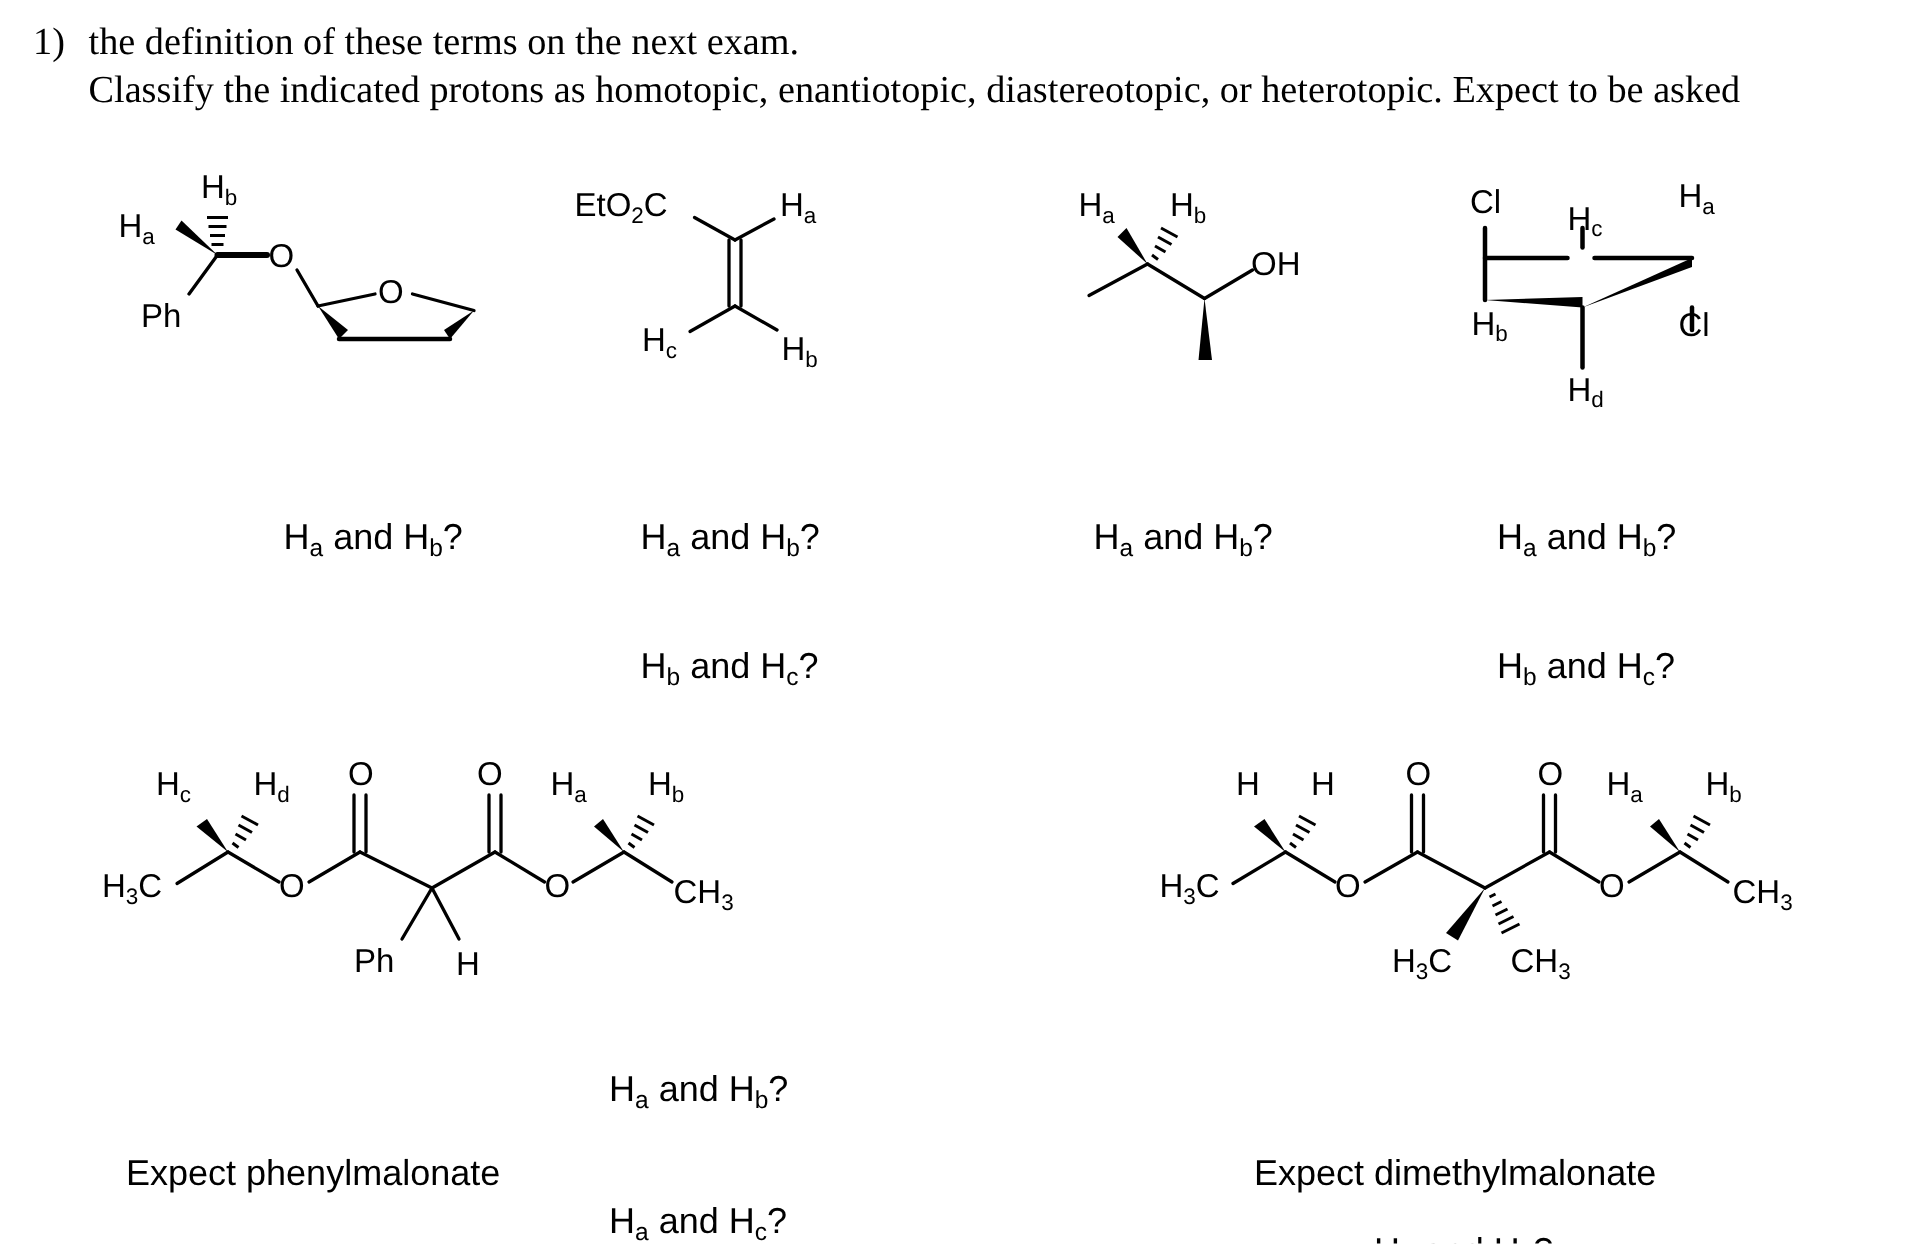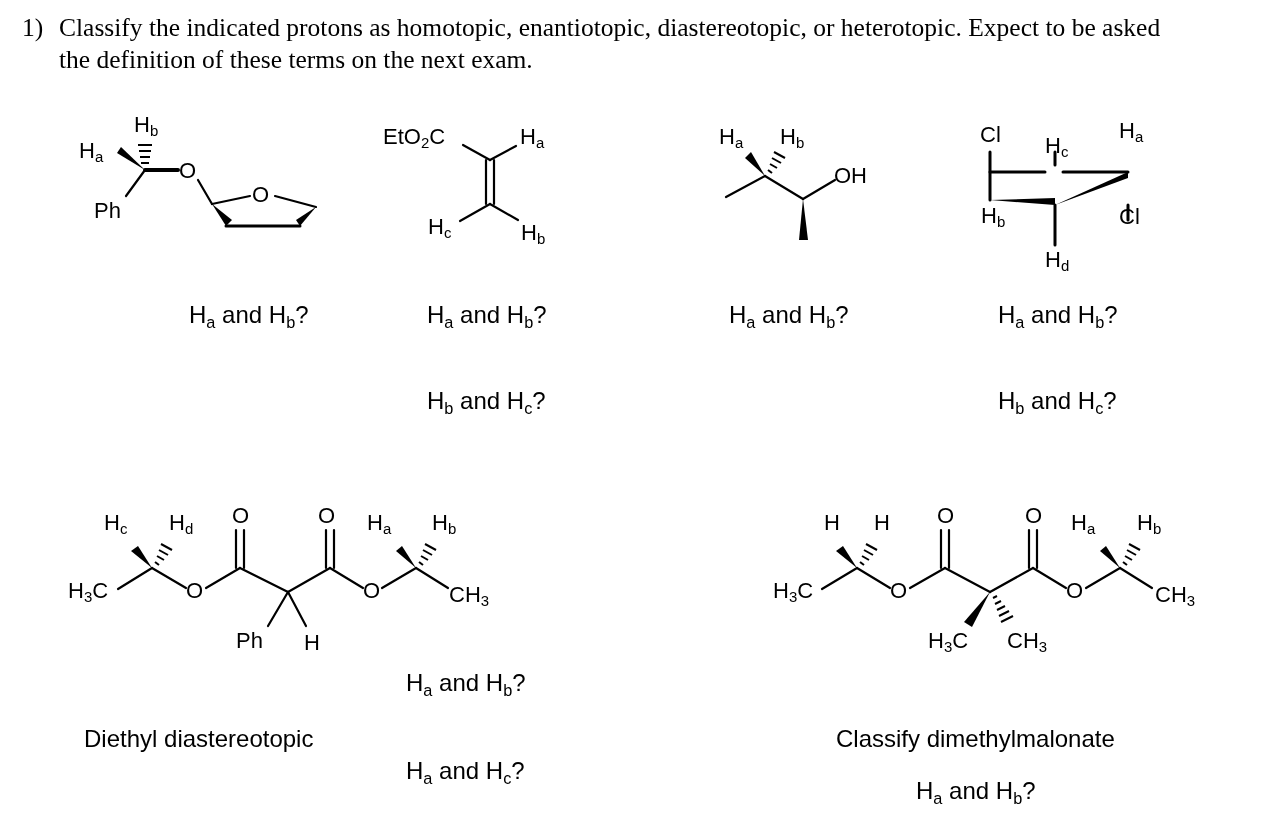--- a/index.html
+++ b/index.html
@@ -1,33 +1,33 @@
 <!DOCTYPE html>
 <html><head>
 <meta charset="utf-8">
 <style>
   html, body { margin: 0; padding: 0; background: #ffffff; }
   body { width: 1276px; height: 829px; position: relative; overflow: hidden; color: #000; }
   .question { position: absolute; left: 22px; top: 12px; width: 1250px;
     font-family: "Liberation Serif", serif; font-size: 25.5px; line-height: 32px; }
   .question .num { position: absolute; left: 0; top: 0; }
   .question .text { position: absolute; left: 37px; top: 0; width: 1210px; }
-  .lbl { position: absolute; font-family: "Liberation Sans", sans-serif; font-size: 24px; white-space: nowrap; line-height: 1; }
+  .lbl { position: absolute; font-family: "Liberation Sans", sans-serif; font-size: 24px; white-space: nowrap; line-height: 1; margin-top: 44px; }
   .atom { position: absolute; font-family: "Liberation Sans", sans-serif; font-size: 22px; white-space: nowrap; line-height: 1; }
   sub { font-size: 0.68em; vertical-align: -0.3em; line-height: 0; }
   svg.bonds { position: absolute; left: 0; top: 0; }
 </style>
 </head>
 <body>
 
 <div class="question">
   <span class="num">1)</span>
   <div class="text">
+    <div>the definition of these terms on the next exam.</div>
     <div>Classify the indicated protons as homotopic, enantiotopic, diastereotopic, or heterotopic.  Expect to be asked</div>
-    <div>the definition of these terms on the next exam.</div>
   </div>
 </div>
 
 <svg class="bonds" width="1276" height="829">
   <g stroke="#000" stroke-width="2.2" fill="none" stroke-linecap="round">
 
     <line x1="145" y1="170" x2="178" y2="170" stroke-width="4"></line>
     <line x1="145" y1="170" x2="126" y2="196"></line>
     <line x1="198" y1="180" x2="212" y2="204"></line>
     <line x1="212" y1="204" x2="250" y2="196"></line>
@@ -171,33 +171,33 @@
   <span class="atom" style="left:68px;top:580px"><span>H</span><sub>3</sub><span>C</span></span>
   <span class="atom" style="left:186px;top:580px">O</span>
   <span class="atom" style="left:232px;top:505px">O</span>
   <span class="atom" style="left:318px;top:505px">O</span>
   <span class="atom" style="left:363px;top:580px">O</span>
   <span class="atom" style="left:367px;top:512px"><span>H</span><sub>a</sub></span>
   <span class="atom" style="left:432px;top:512px"><span>H</span><sub>b</sub></span>
   <span class="atom" style="left:449px;top:584px"><span>CH</span><sub>3</sub></span>
   <span class="atom" style="left:236px;top:630px">Ph</span>
   <span class="atom" style="left:304px;top:632px">H</span>
-  <div class="lbl" style="left:84px;top:727px">Diethyl diastereotopic</div>
+  <div class="lbl" style="left:84px;top:727px">Expect phenylmalonate</div>
   <div class="lbl" style="left:406px;top:671px"><span>H</span><sub>a</sub><span> and </span><span>H</span><sub>b</sub><span>?</span></div>
   <div class="lbl" style="left:406px;top:759px"><span>H</span><sub>a</sub><span> and </span><span>H</span><sub>c</sub><span>?</span></div>
 </div>
 
 <div>
   <span class="atom" style="left:824px;top:512px">H</span>
   <span class="atom" style="left:874px;top:512px">H</span>
   <span class="atom" style="left:773px;top:580px"><span>H</span><sub>3</sub><span>C</span></span>
   <span class="atom" style="left:890px;top:580px">O</span>
   <span class="atom" style="left:937px;top:505px">O</span>
   <span class="atom" style="left:1025px;top:505px">O</span>
   <span class="atom" style="left:1066px;top:580px">O</span>
   <span class="atom" style="left:1071px;top:512px"><span>H</span><sub>a</sub></span>
   <span class="atom" style="left:1137px;top:512px"><span>H</span><sub>b</sub></span>
   <span class="atom" style="left:1155px;top:584px"><span>CH</span><sub>3</sub></span>
   <span class="atom" style="left:928px;top:630px"><span>H</span><sub>3</sub><span>C</span></span>
   <span class="atom" style="left:1007px;top:630px"><span>CH</span><sub>3</sub></span>
-  <div class="lbl" style="left:836px;top:727px">Classify dimethylmalonate</div>
+  <div class="lbl" style="left:836px;top:727px">Expect dimethylmalonate</div>
   <div class="lbl" style="left:916px;top:779px"><span>H</span><sub>a</sub><span> and </span><span>H</span><sub>b</sub><span>?</span></div>
 </div>
 
 </body></html>

